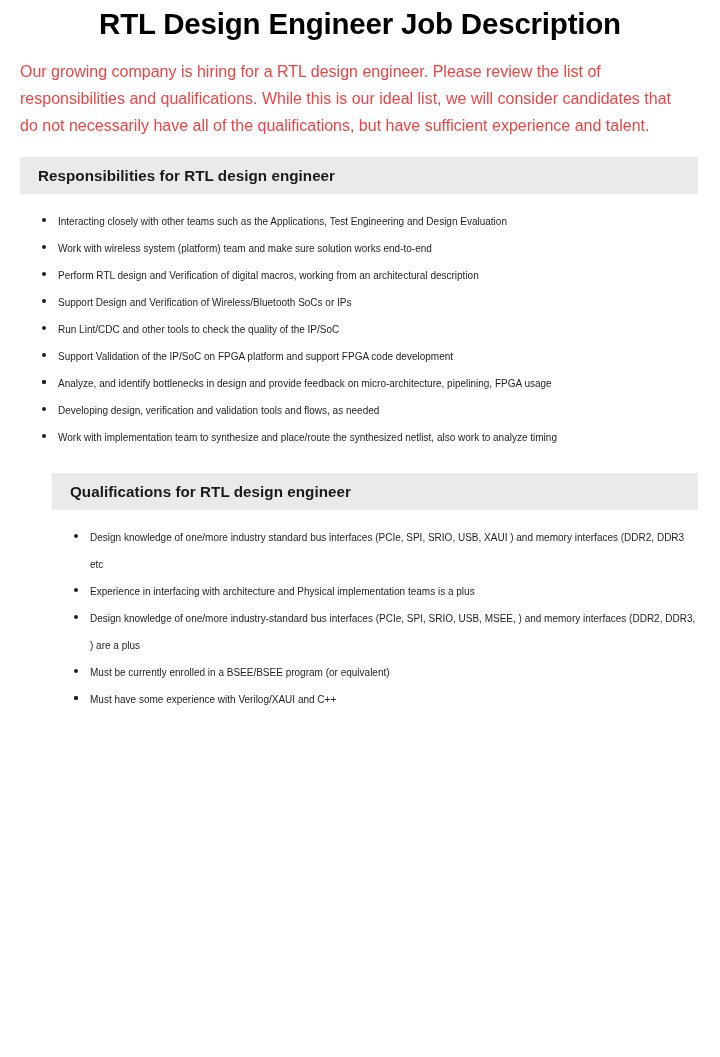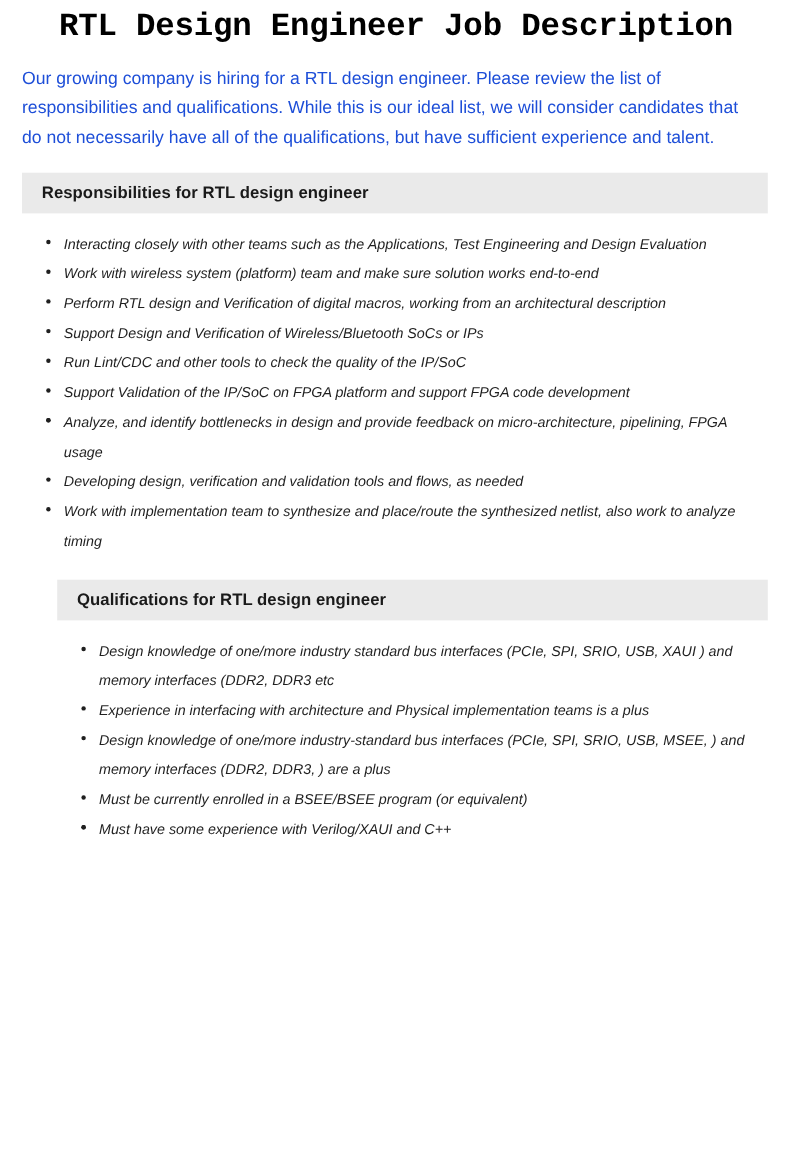--- a/index.html
+++ b/index.html
@@ -25,29 +25,28 @@
 
   .doc-title {
     font-size: 29.5px;
     font-weight: bold;
     text-align: center;
     letter-spacing: -0.2px;
     margin: 0;
     padding: 5px 20px 0 20px;
     line-height: 38px;
     color: #000000;
-    font-family: Liberation Mono, monospace;
   }
 
   .intro {
     margin: 0;
     padding: 15px 30px 0 20px;
     font-size: 16px;
     line-height: 27px;
-    color: #1d4ed8;
+    color: #ef4444;
     max-width: 690px;
   }
 
   .section {
     margin-top: 18px;
   }
 
   .section-header {
     background: #eaeaea;
     margin: 0 22px 0 20px;
@@ -68,24 +67,23 @@
   ul.bullets {
     list-style: none;
     margin: 0;
     padding: 14px 22px 0 0;
   }
 
   ul.bullets li {
     position: relative;
     margin: 0;
     padding: 0 0 0 58px;
-    font-size: 13px;
+    font-size: 10px;
     line-height: 27px;
     color: #1f1f1f;
-    font-style: italic;
   }
 
   ul.bullets li .dot {
     position: absolute;
     left: 42px;
     top: 10px;
     width: 4px;
     height: 4px;
     border-radius: 50%;
     background: #1f1f1f;

